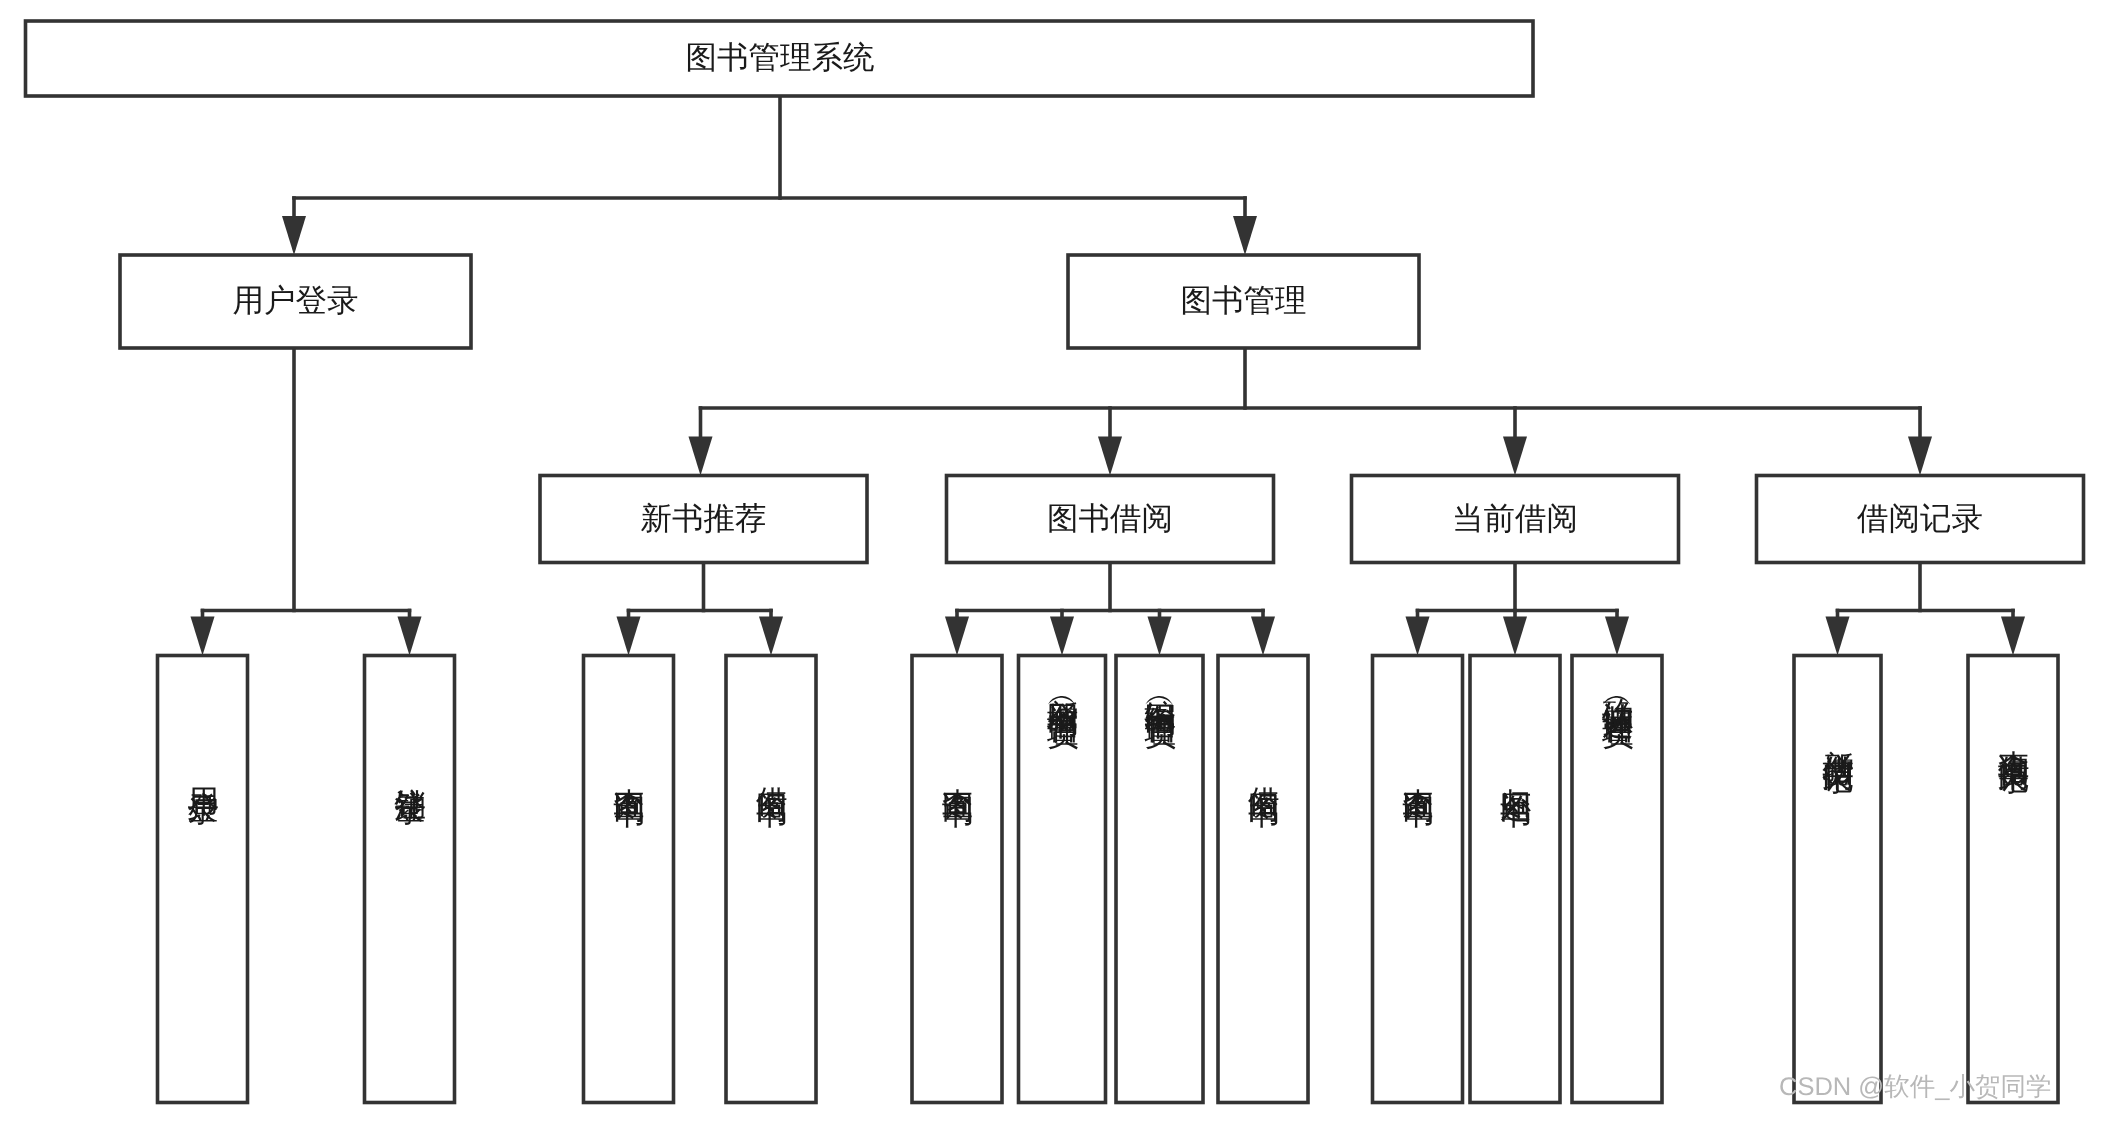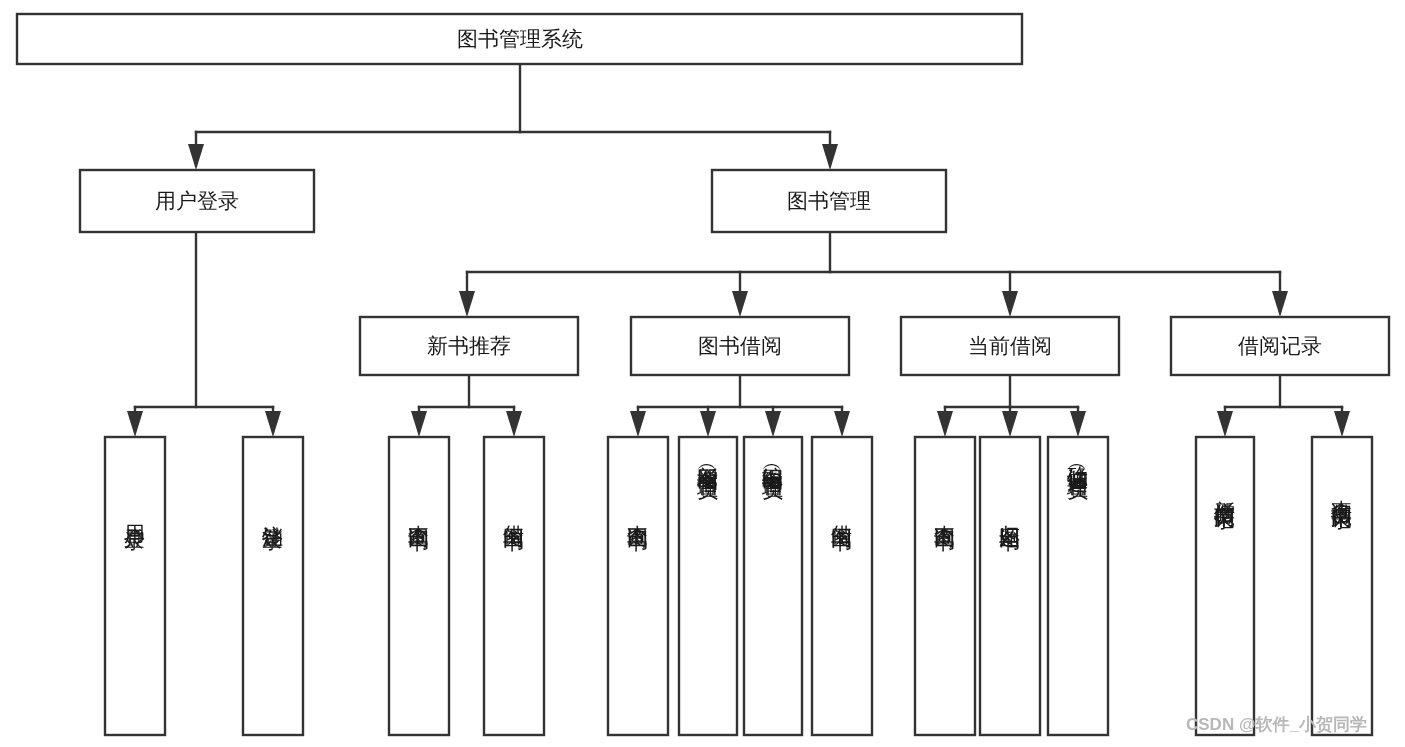--- a/index.html
+++ b/index.html
@@ -59,21 +59,20 @@
   }
   .watermark {
     position: absolute;
     font-family: "Liberation Sans", "DejaVu Sans", sans-serif;
     font-size: 17px;
     color: #b8b8b8;
     left: 1186px;
     top: 713px;
     white-space: nowrap;
     user-select: none;
-    font-weight: bold;
   }
 </style>
 </head>
 <body>
 
 <div id="diagram-root">
 
   <svg class="flowchart" viewBox="0 0 1405 747">
 
     <g>

